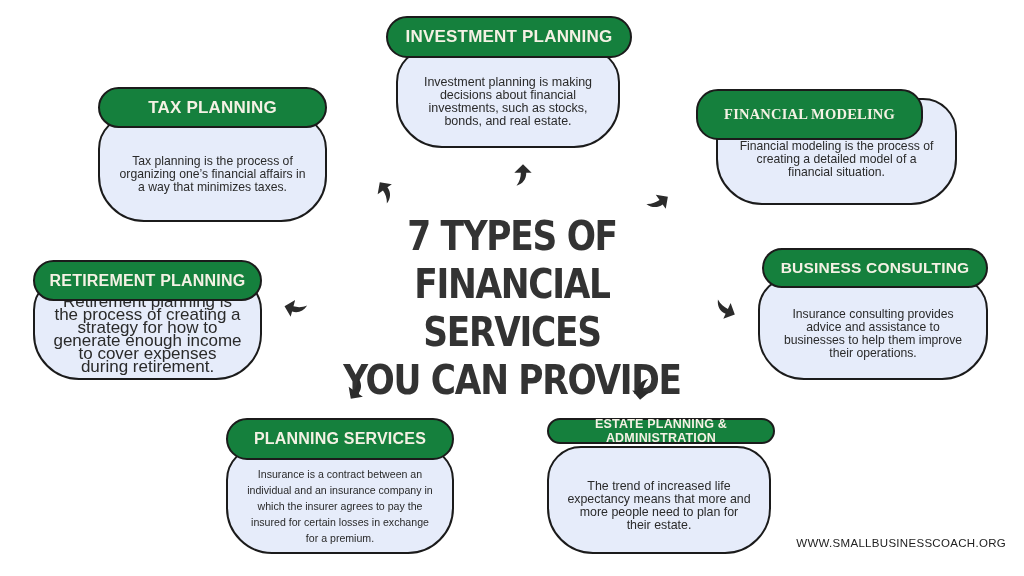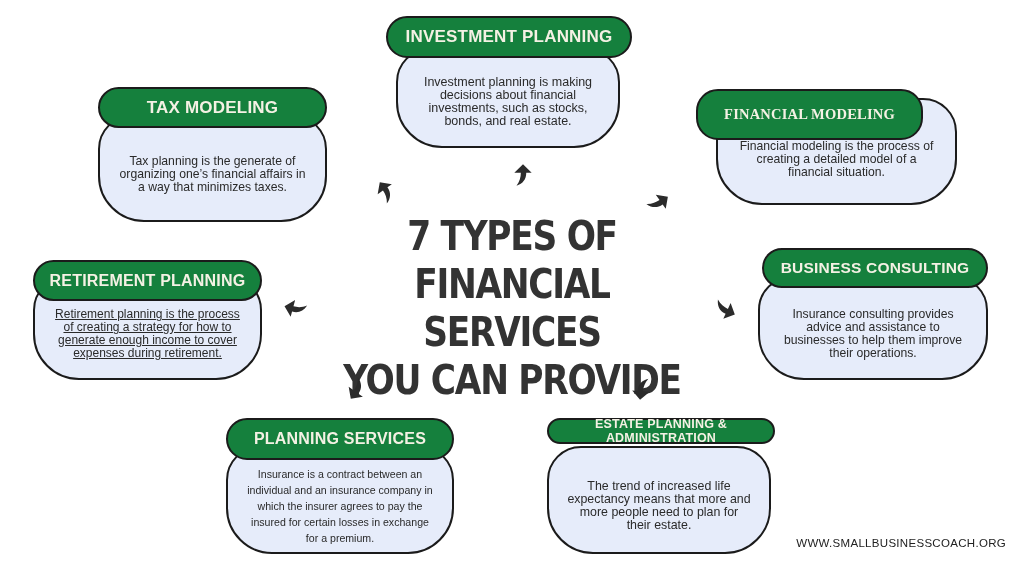--- a/index.html
+++ b/index.html
@@ -55,31 +55,31 @@
   <div>FINANCIAL SERVICES</div>
   <div>YOU CAN PROVIDE</div>
 </div>
 
 <div class="card">
   <div class="card-body" style="left:396px; top:48px; width:224px; height:100px; font-size:12.5px; padding-top:18px;">Investment planning is making decisions about financial investments, such as stocks, bonds, and real estate.</div>
   <div class="card-head" style="left:386px; top:16px; width:246px; height:42px; font-size:17px;">INVESTMENT PLANNING</div>
 </div>
 
 <div class="card">
-  <div class="card-body" style="left:98px; top:115px; width:229px; height:107px; padding-top:22px;">Tax planning is the generate of organizing one’s financial affairs in a way that minimizes taxes.</div>
-  <div class="card-head" style="left:98px; top:87px; width:229px; height:41px; font-size:17px;">TAX MODELING</div>
+  <div class="card-body" style="left:98px; top:115px; width:229px; height:107px; padding-top:22px;">Tax planning is the process of organizing one’s financial affairs in a way that minimizes taxes.</div>
+  <div class="card-head" style="left:98px; top:87px; width:229px; height:41px; font-size:17px;">TAX PLANNING</div>
 </div>
 
 <div class="card">
   <div class="card-body" style="left:696px; top:98px; width:241px; height:107px; padding-top:26px;margin-left:20px;">Financial modeling is the process of creating a detailed model of a financial situation.</div>
   <div class="card-head" style="left:696px; top:89px; width:227px; height:51px; font-size:14.5px;font-family:Liberation Serif, serif;">FINANCIAL MODELING</div>
 </div>
 
 <div class="card">
-  <div class="card-body" style="left:33px; top:276px; width:229px; height:104px; padding-top:22px; font-size:12px;text-decoration:underline;">Retirement planning is the process of creating a strategy for how to generate enough income to cover expenses during retirement.</div>
+  <div class="card-body" style="left:33px; top:276px; width:229px; height:104px; padding-top:22px; font-size:17px;">Retirement planning is the process of creating a strategy for how to generate enough income to cover expenses during retirement.</div>
   <div class="card-head" style="left:33px; top:260px; width:229px; height:41px; font-size:16px;">RETIREMENT PLANNING</div>
 </div>
 
 <div class="card">
   <div class="card-body" style="left:758px; top:276px; width:230px; height:104px; padding-top:22px;">Insurance consulting provides advice and assistance to businesses to help them improve their operations.</div>
   <div class="card-head" style="left:762px; top:248px; width:226px; height:40px; font-size:15.5px;">BUSINESS CONSULTING</div>
 </div>
 
 <div class="card">
   <div class="card-body" style="left:226px; top:446px; width:228px; height:108px; padding-top:22px; font-size:10.6px; line-height:16px;">Insurance is a contract between an individual and an insurance company in which the insurer agrees to pay the insured for certain losses in exchange for a premium.</div>

